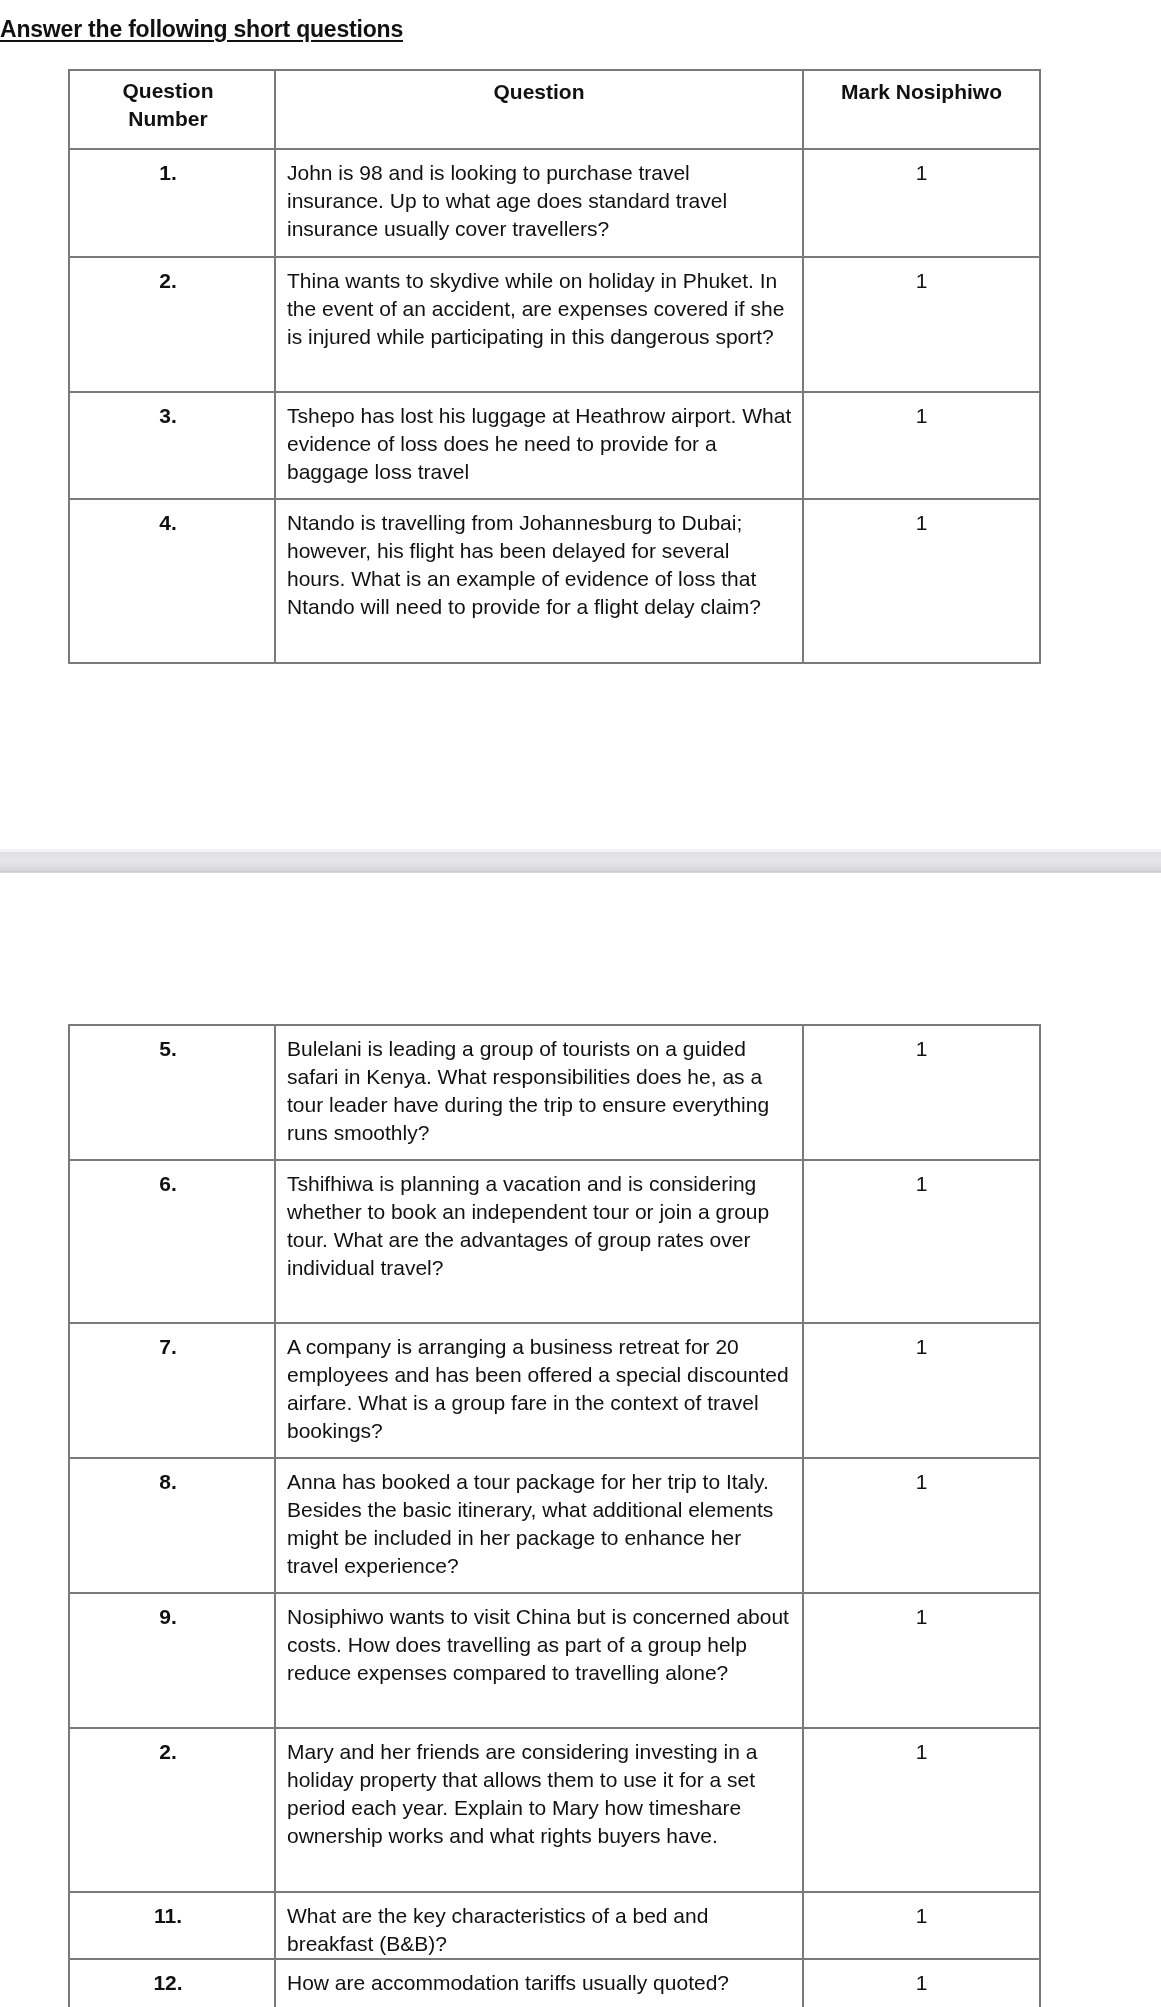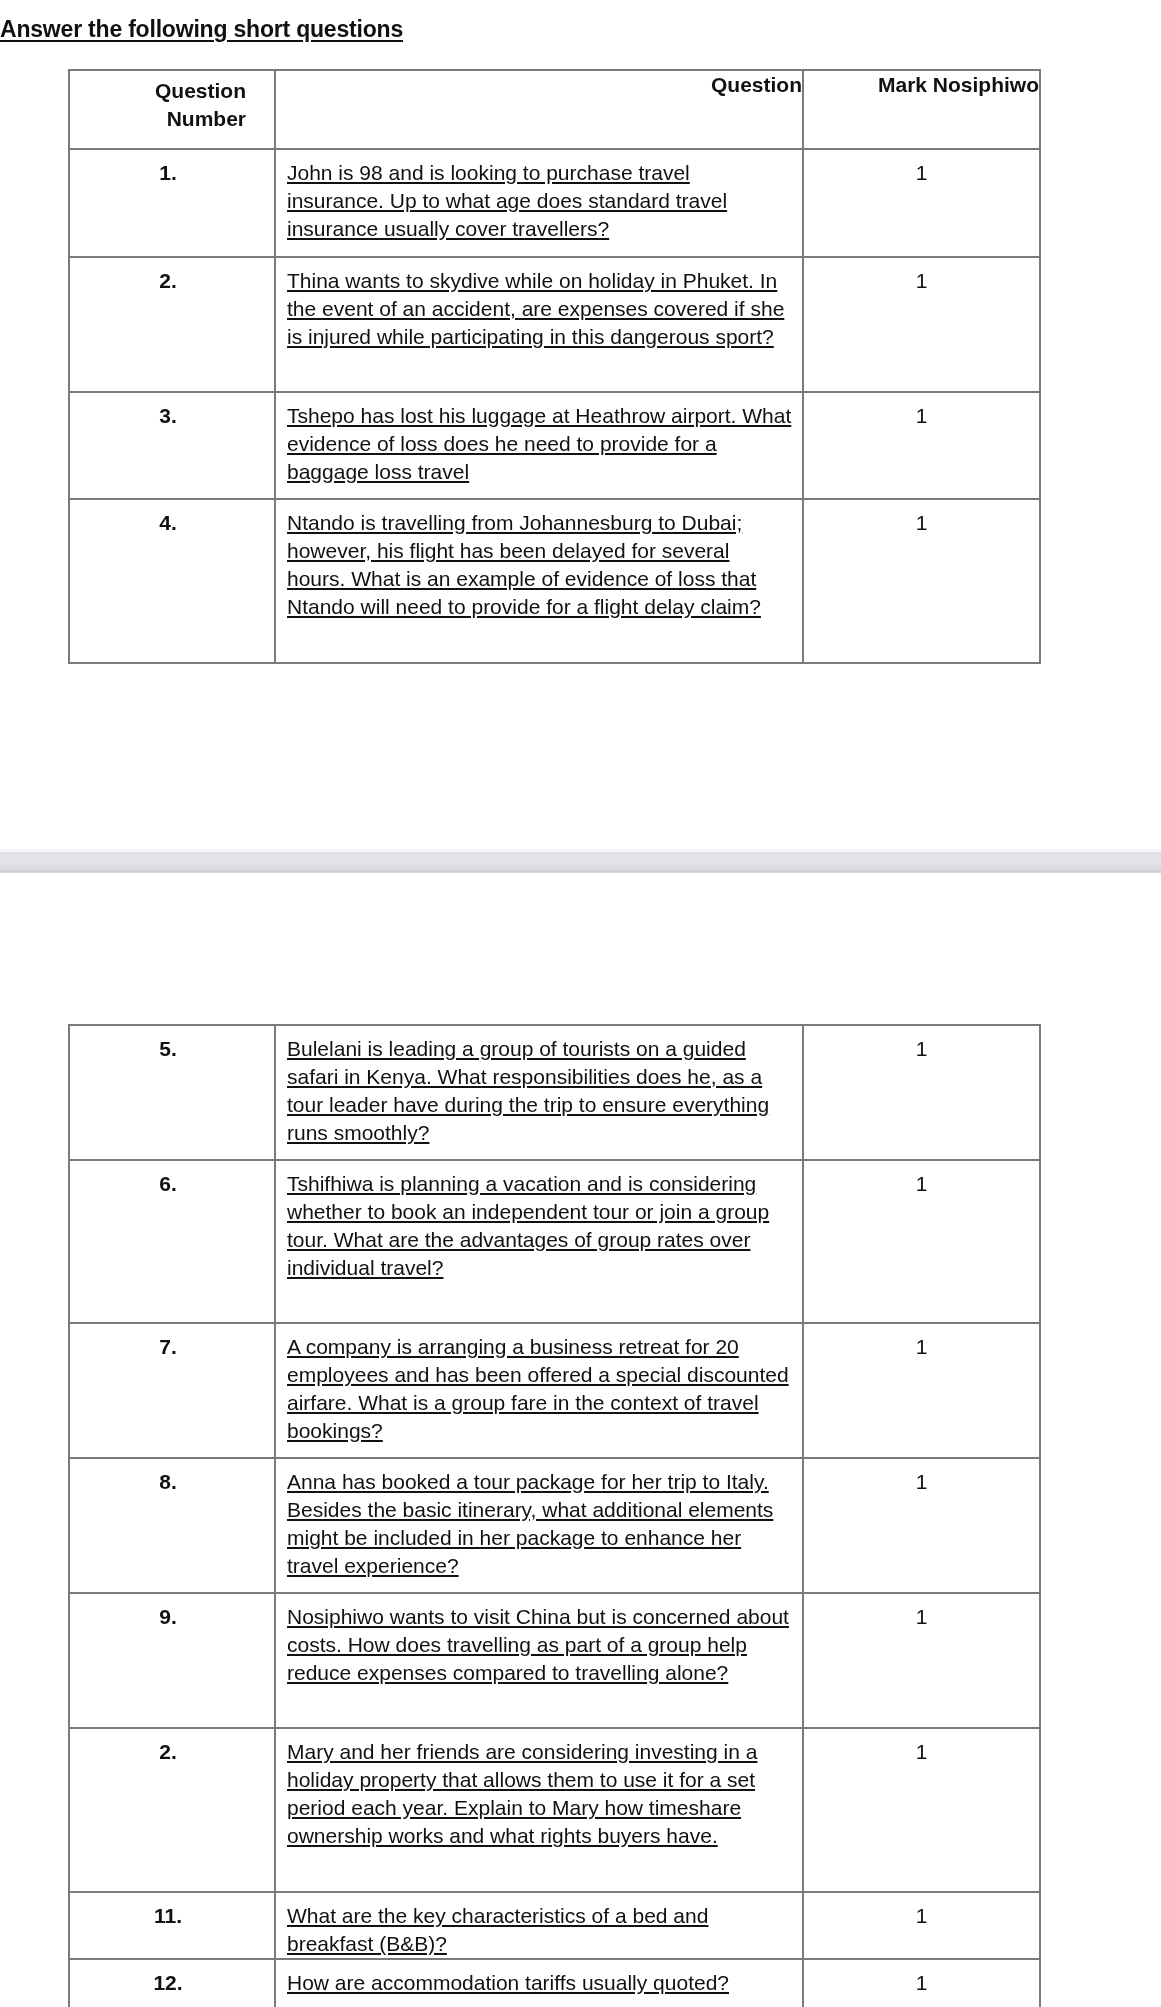--- a/index.html
+++ b/index.html
@@ -32,25 +32,25 @@
     table.qtable td, table.qtable th {
       border: 2px solid #7a7a7a;
       vertical-align: top;
       font-size: 21px;
       line-height: 28px;
       padding: 0;
     }
     .col-num { width: 206px; }
     .col-q { width: 528px; }
     .col-mark { width: 237px; }
-    th { font-weight: bold; text-align: right; }
-    th .cell { padding-top: 0; }
+    th { font-weight: bold; text-align: center; }
+    th .cell { padding-top: 7px; }
     td.num { text-align: center; font-weight: bold; }
     td.num .cell { padding-top: 9px; padding-right: 8px; }
-    td.q .cell { padding: 9px 10px 0 11px; text-decoration: underline; }
+    td.q .cell { padding: 9px 10px 0 11px; }
     td.mark { text-align: center; }
     td.mark .cell { padding-top: 9px; }
     .t1 { top: 69px; }
     .t2 { top: 1024px; }
   </style>
 </head>
 <body>
 
 <div class="page page-1">
   <div class="doc-title">Answer the following short questions</div>

